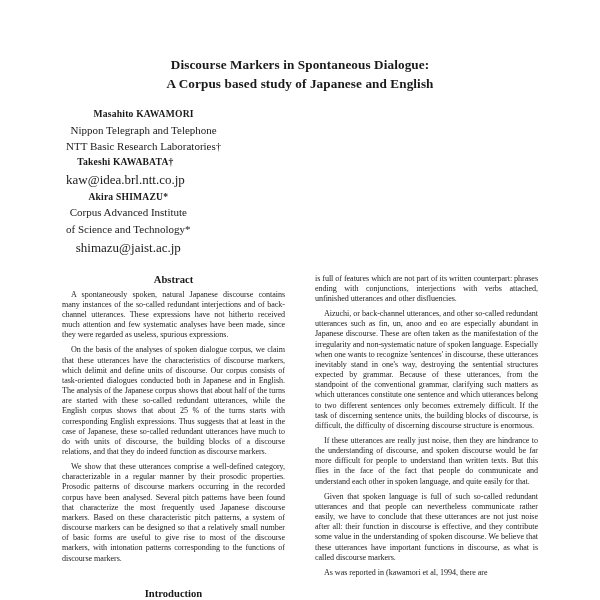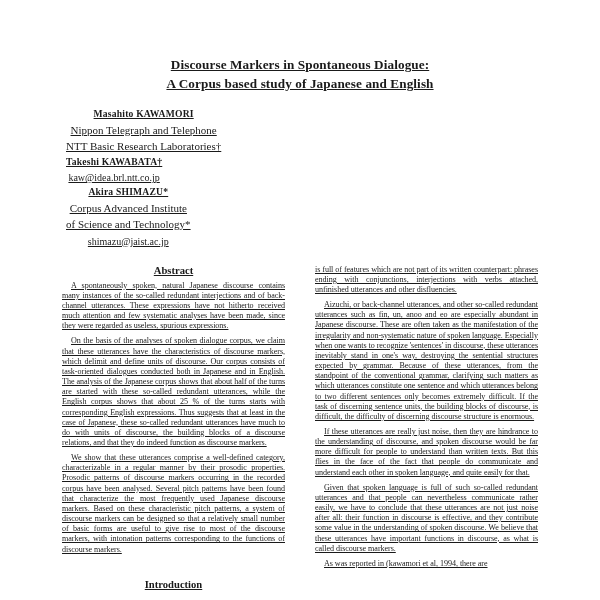--- a/index.html
+++ b/index.html
@@ -14,21 +14,20 @@
     font-family: "Liberation Serif", serif;
     color: #1a1a1a;
   }
   .page {
     position: relative;
     width: 600px;
     height: 600px;
     background: #ffffff;
     box-sizing: border-box;
     padding: 56px 62px 10px 62px;
-    text-decoration: underline;
   }
   .title {
     text-align: center;
     font-size: 13.2px;
     font-weight: bold;
     line-height: 1.42;
     letter-spacing: 0.1px;
     margin: 0 0 14px 0;
   }
   .title .line2 { display: block; }
@@ -48,21 +47,21 @@
   }
   .author-name {
     font-weight: bold;
     font-size: 9.6px;
     letter-spacing: 0.2px;
   }
   .author-aff {
     font-size: 11px;
   }
   .author-mail {
-    font-size: 10px;
+    font-size: 13px;
     margin-top: 1px;
   }
 
   .cols {
     display: flex;
     gap: 30px;
     margin-top: 16px;
   }
   .col {
     flex: 1 1 0;

